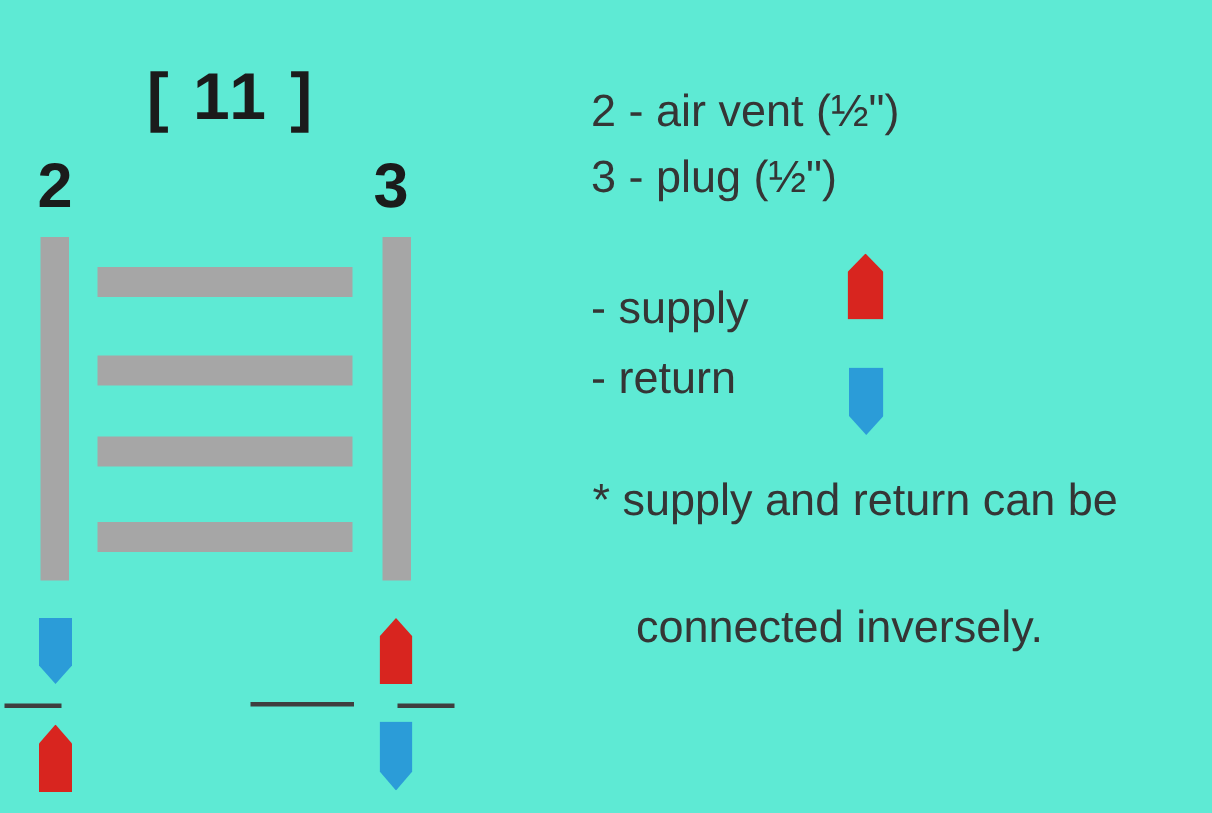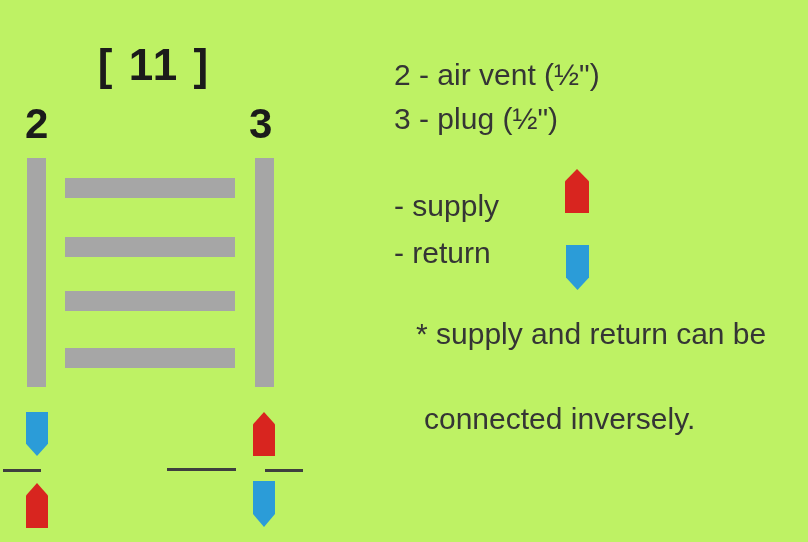--- a/index.html
+++ b/index.html
@@ -3,21 +3,21 @@
 <meta charset="utf-8">
 <style>
   * { margin: 0; padding: 0; box-sizing: border-box; }
   html, body { background: #ffffff; }
   body { font-family: "Liberation Sans", sans-serif; }
 
   .canvas {
     position: relative;
     width: 808px;
     height: 542px;
-    background: #bef264;
+    background: #5eead4;
     overflow: hidden;
   }
 
   .abs { position: absolute; }
 
   
   .diagram-title {
     left: 96px; top: 40px; width: 116px;
     text-align: center;
     font-size: 44px; font-weight: bold;
@@ -76,21 +76,21 @@
   }
   .legend-line1  { left: 394px; top: 14px; }
   .legend-line2  { left: 394px; top: 58px; }
   .legend-line3  { left: 394px; top: 102px; }
   .legend-supply { left: 394px; top: 189px; }
   .legend-return { left: 394px; top: 236px; }
 
   .arr-legend-supply { left: 565px; top: 169px; width: 24px; height: 44px; }
   .arr-legend-return { left: 566px; top: 245px; width: 23px; height: 45px; }
 
-  .note-line1 { left: 416px; top: 317px; text-align: right; }
+  .note-line1 { left: 395px; top: 317px; text-align: right; }
   .note-line2 { left: 424px; top: 362px; margin-top: 40px; }
 </style>
 </head>
 <body>
 
 <div class="canvas">
 
   <div class="abs diagram-title">[ 11 ]</div>
 
   <div class="abs port-number label-air-vent">2</div>

